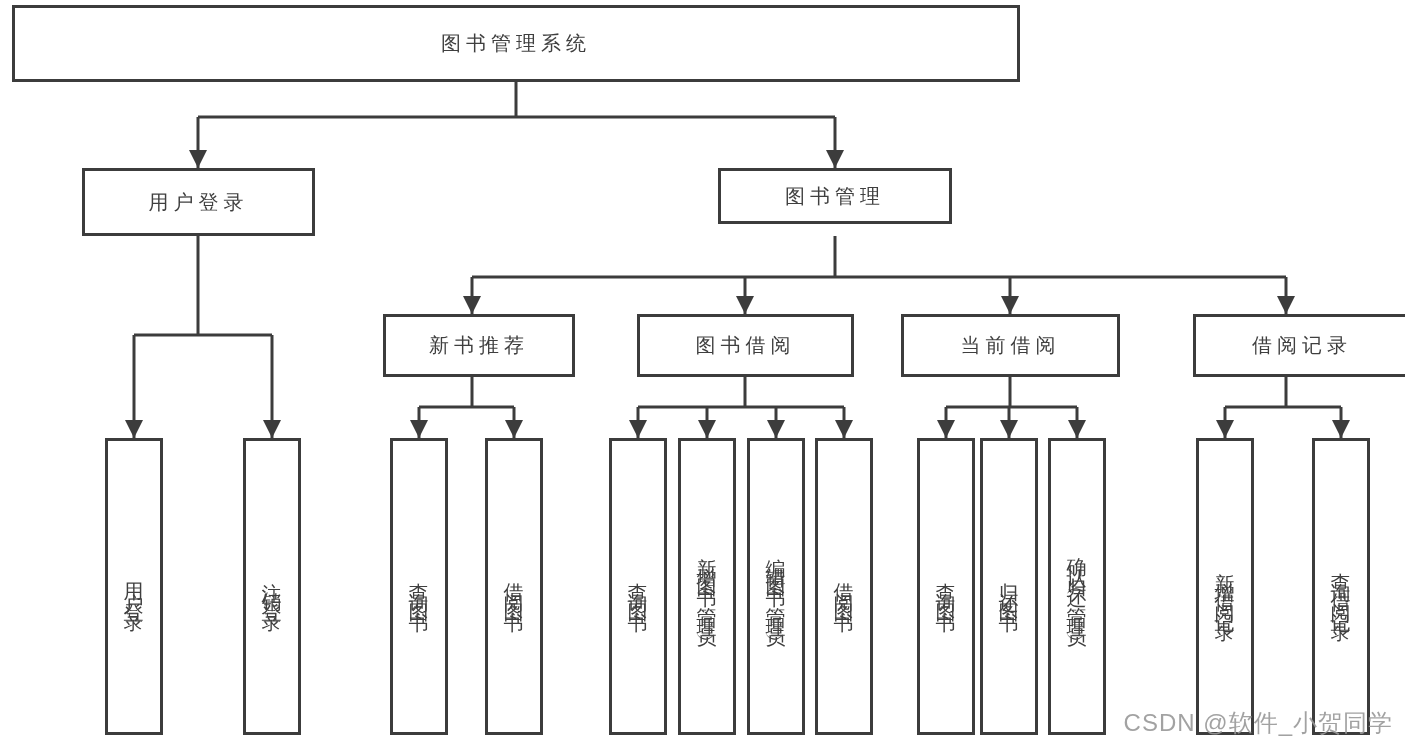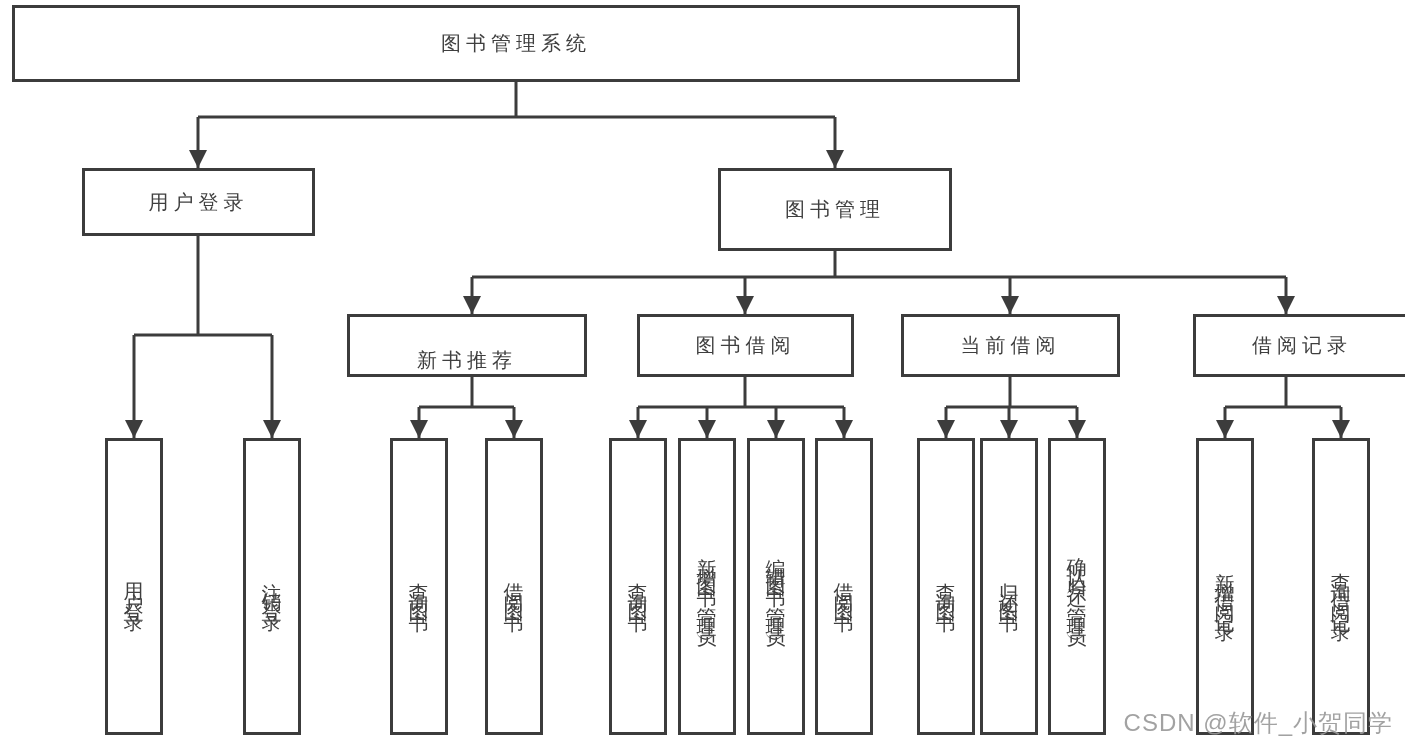--- a/index.html
+++ b/index.html
@@ -123,25 +123,25 @@
     </g>
   </svg>
 
   <div class="node root" style="left:12px; top:5px; width:1008px; height:77px;">
     <span class="label">图书管理系统</span>
   </div>
 
   <div class="node" style="left:82px; top:168px; width:233px; height:68px;">
     <span class="label">用户登录</span>
   </div>
-  <div class="node" style="left:718px; top:168px; width:234px; height:83px;">
+  <div class="node" style="left:718px; top:168px; width:234px; height:56px;">
     <span class="label">图书管理</span>
   </div>
 
-  <div class="node" style="left:347px; top:314px; width:240px; height:63px;align-items:flex-end;">
+  <div class="node" style="left:383px; top:314px; width:192px; height:63px;">
     <span class="label">新书推荐</span>
   </div>
   <div class="node" style="left:637px; top:314px; width:217px; height:63px;text-align:center;">
     <span class="label">图书借阅</span>
   </div>
   <div class="node" style="left:901px; top:314px; width:219px; height:63px;">
     <span class="label">当前借阅</span>
   </div>
   <div class="node" style="left:1177px; top:314px; width:218px; height:63px;margin-left:16px;">
     <span class="label">借阅记录</span>

